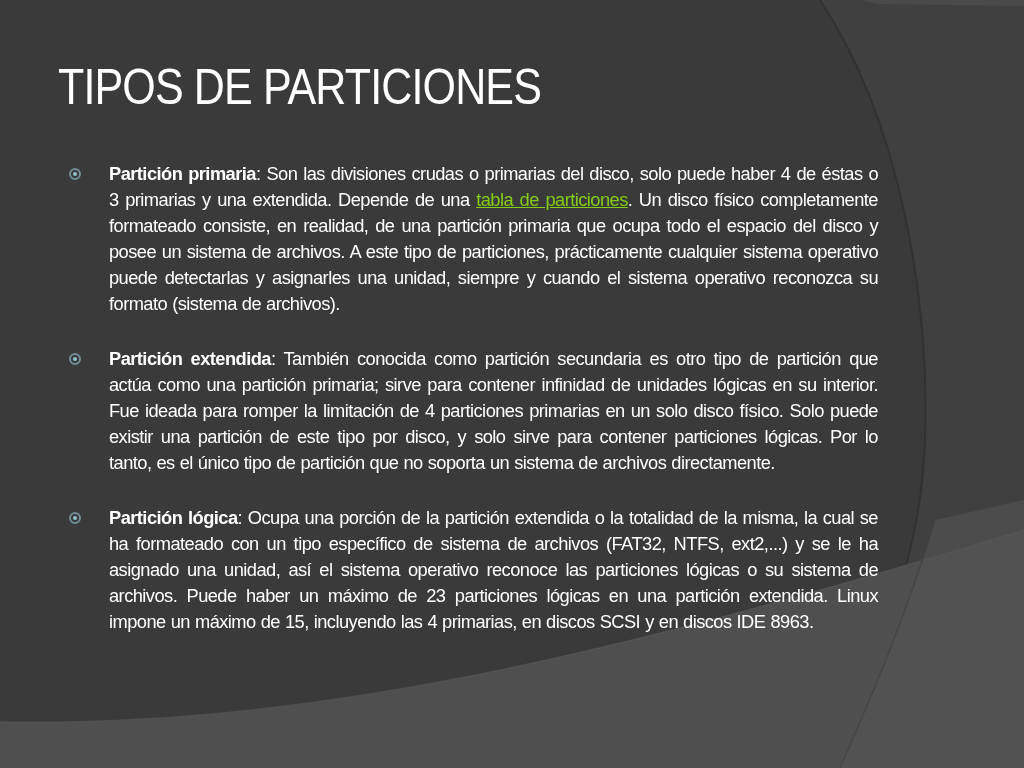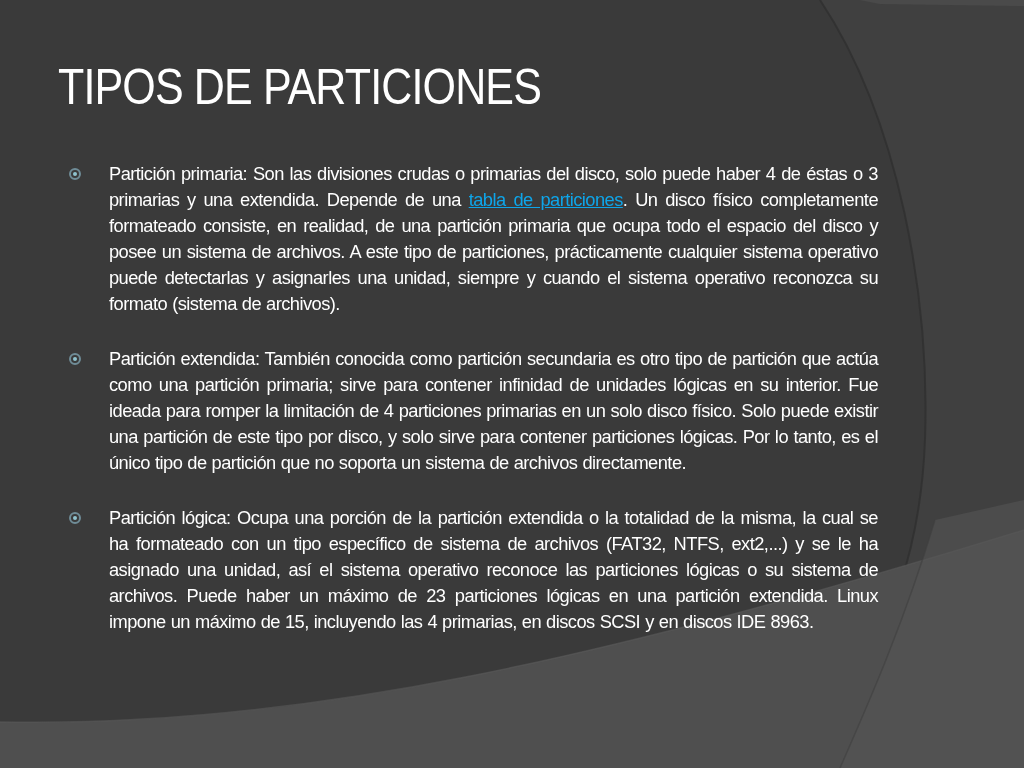--- a/index.html
+++ b/index.html
@@ -23,22 +23,22 @@
       border: 2px solid #6f8c97; border-radius: 50%;
       display: flex; align-items: center; justify-content: center;
     }
     .bullet::after {
       content: ""; width: 4px; height: 4px; border-radius: 50%; background: #8fc3cf;
     }
     .para {
       color: #ffffff; font-size: 18.3px; line-height: 26px;
       text-align: justify; letter-spacing: -0.55px; word-spacing: 0.5px;
     }
-    .para b { font-weight: normal; }
-    .link { color: #0ea5e9; text-decoration: underline; cursor: pointer; }
+    .para b { font-weight: bold; }
+    .link { color: #84cc16; text-decoration: underline; cursor: pointer; }
   </style>
 </head>
 <body>
 
 <svg class="bg" width="1024" height="768" viewBox="0 0 1024 768">
   <rect x="0" y="0" width="1024" height="768" fill="#3a3a3a"></rect>
 
   <path d="M 820 0 C 900 120, 930 300, 925 440 C 922 520, 905 580, 880 640 L 1024 640 L 1024 0 Z" fill="#404040"></path>
   <path d="M 820 0 C 900 120, 930 300, 925 440 C 922 520, 905 580, 880 640" fill="none" stroke="#2e2e2e" stroke-width="2" opacity="0.7"></path>
 

